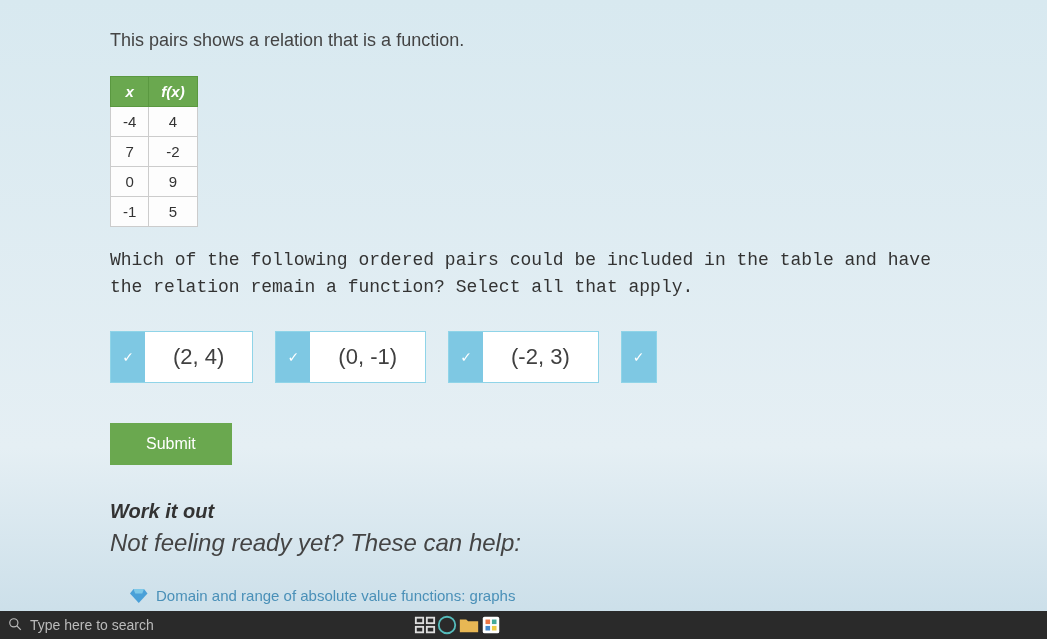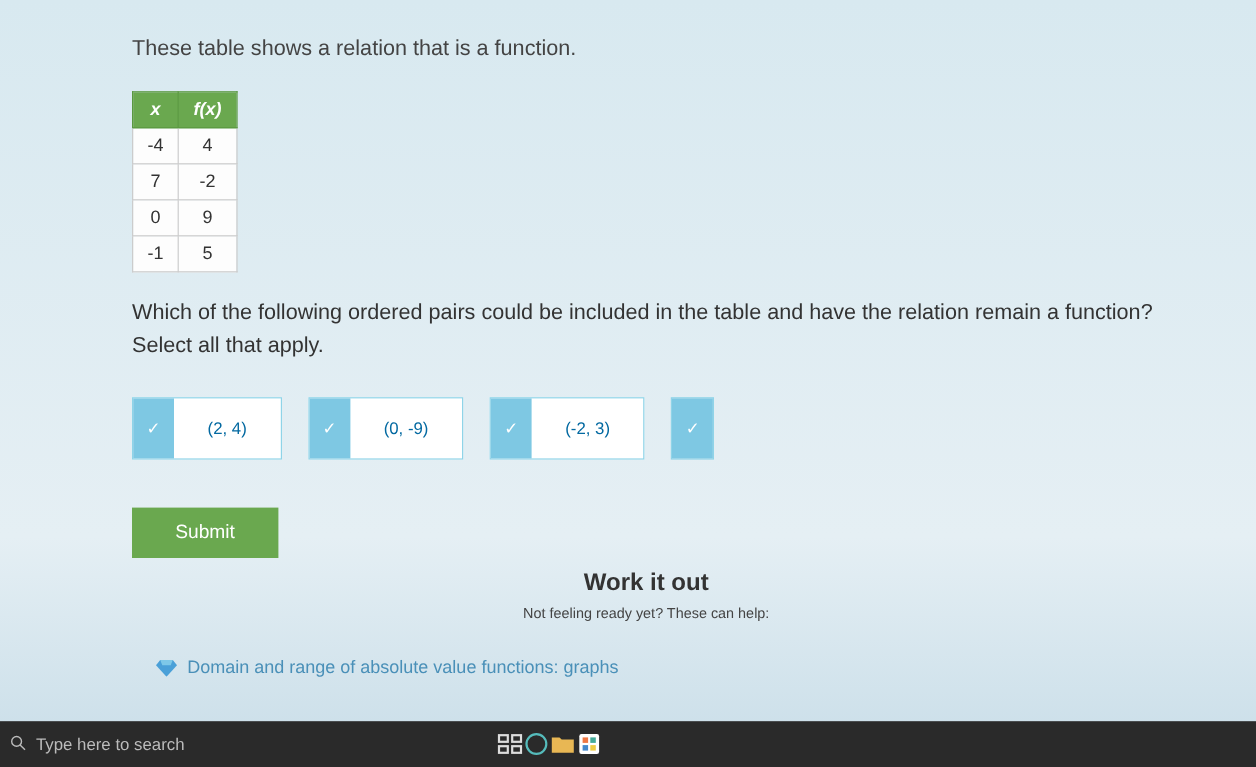--- a/index.html
+++ b/index.html
@@ -38,20 +38,21 @@
       border: 1px solid #ccc;
       padding: 6px 12px;
       text-align: center;
       color: #333;
     }
     .question-text {
       font-size: 18px;
       color: #333;
       margin-bottom: 30px;
       line-height: 1.5;
+      font-family: Liberation Mono, monospace;
     }
     .choices {
       display: flex;
       gap: 22px;
       margin-bottom: 40px;
     }
     .choice {
       display: flex;
       align-items: stretch;
       border: 1px solid #8fd4e8;
@@ -65,43 +66,45 @@
       display: flex;
       align-items: center;
       justify-content: center;
       color: white;
       font-size: 14px;
     }
     .choice-label {
       padding: 0 28px;
       display: flex;
       align-items: center;
-      font-size: 14px;
-      color: #0369a1;
+      font-size: 22px;
+      color: #404040;
     }
     .submit-btn {
       background: #6aa84f;
       color: white;
       border: none;
       padding: 12px 36px;
       font-size: 16px;
       cursor: pointer;
+      margin-bottom: 25px;
     }
     .work-it-out {
-      text-align: center;
+      text-align: left;
       margin-top: 10px;
+      font-style: italic;
     }
     .work-title {
       font-size: 20px;
       font-weight: bold;
       color: #333;
       margin-bottom: 6px;
     }
     .work-sub {
-      font-size: 12px;
+      font-size: 24px;
       color: #444;
       margin-bottom: 30px;
     }
     .help-links {
       display: flex;
       justify-content: space-between;
       padding: 0 20px;
       margin-top: 20px;
     }
     .help-link {
@@ -114,21 +117,21 @@
     .gem-icon {
       display: inline-flex;
       width: 18px;
       height: 14px;
     }
     .taskbar {
       position: absolute;
       bottom: 0;
       left: 0;
       right: 0;
-      height: 38px;
+      height: 28px;
       background: #2a2a2a;
       display: flex;
       align-items: center;
       padding-left: 8px;
     }
     .search-box {
       color: #bbb;
       font-size: 14px;
       display: flex;
       align-items: center;
@@ -141,21 +144,21 @@
       align-items: center;
       justify-content: center;
       color: #ddd;
     }
     .task-icon svg { width: 100%; height: 100%; }
   </style>
 </head>
 <body>
 
 <div class="content-area">
-  <p class="intro-text">These table shows a relation that is a function.</p>
+  <p class="intro-text">This pairs shows a relation that is a function.</p>
 
   <table class="func-table">
     <thead>
       <tr>
         <th>x</th>
         <th>f(x)</th>
       </tr>
     </thead>
     <tbody>
       <tr>
@@ -179,21 +182,21 @@
 
   <p class="question-text">Which of the following ordered pairs could be included in the table and have the relation remain a function? Select all that apply.</p>
 
   <div class="choices">
     <div class="choice">
       <div class="choice-check">✓</div>
       <div class="choice-label">(2, 4)</div>
     </div>
     <div class="choice">
       <div class="choice-check">✓</div>
-      <div class="choice-label">(0, -9)</div>
+      <div class="choice-label">(0, -1)</div>
     </div>
     <div class="choice">
       <div class="choice-check">✓</div>
       <div class="choice-label">(-2, 3)</div>
     </div>
     <div class="choice">
       <div class="choice-check">✓</div>
     </div>
   </div>
 

